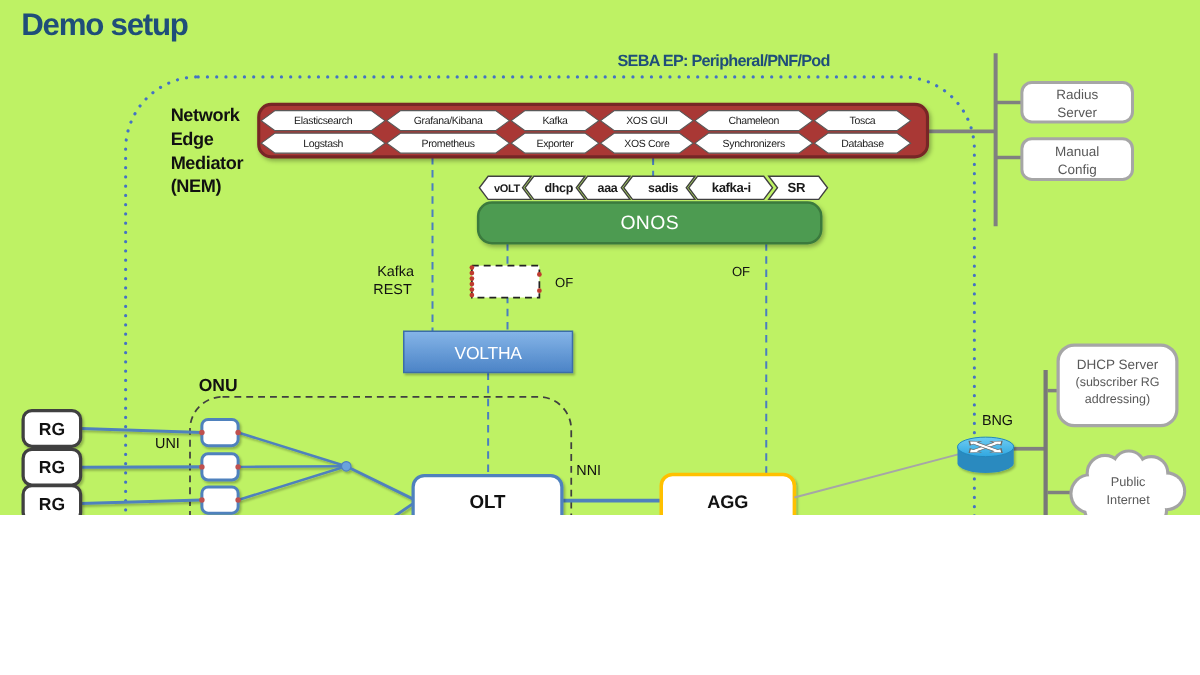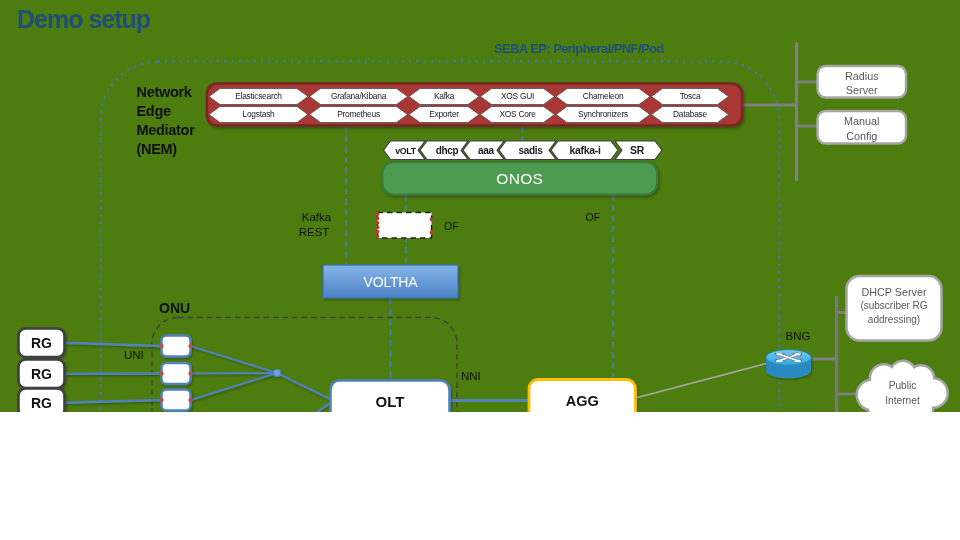--- a/index.html
+++ b/index.html
@@ -1,15 +1,15 @@
 <!DOCTYPE html>
 <html><head><meta charset="utf-8">
 <style>
 html,body{margin:0;padding:0;background:#ffffff;}
-#page{position:relative;width:960px;height:412px;overflow:hidden;background:#4d7c0f;
+#page{position:relative;width:960px;height:412px;overflow:hidden;background:#bef264;
   font-family:"Liberation Sans", sans-serif;}
 text{font-family:"Liberation Sans", sans-serif;}
 .hx{font-size:8.4px;letter-spacing:-0.25px;fill:#1a1a1a;text-anchor:middle;}
 .gry{fill:#595959;text-anchor:middle;}
 </style></head>
 <body>
 <div id="page">
 <svg width="960" height="540" viewBox="0 0 960 540">
 <defs>
 <linearGradient id="volg" x1="0" y1="0" x2="0" y2="1">

